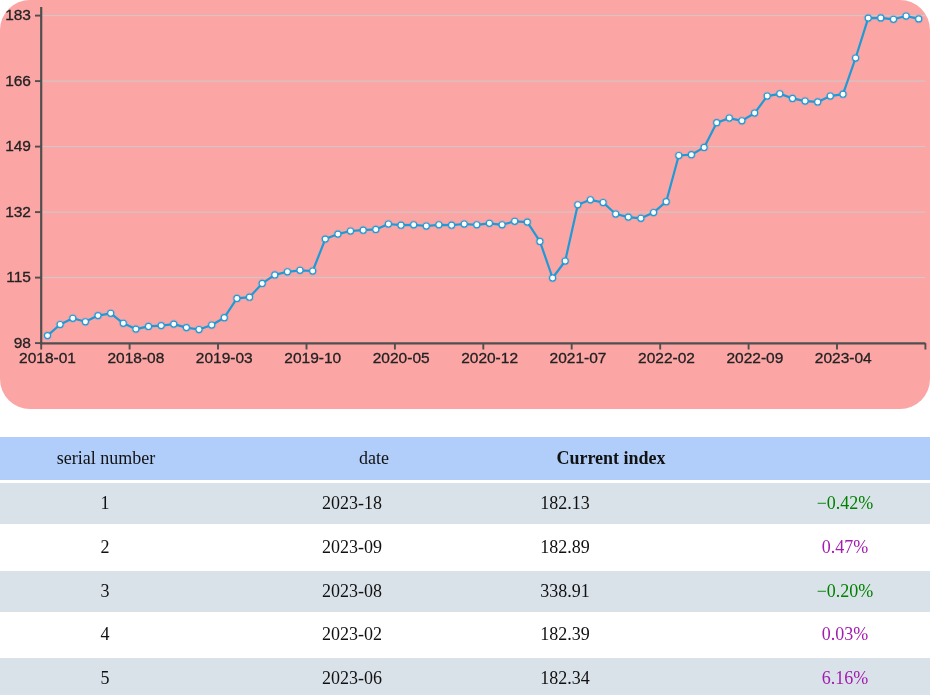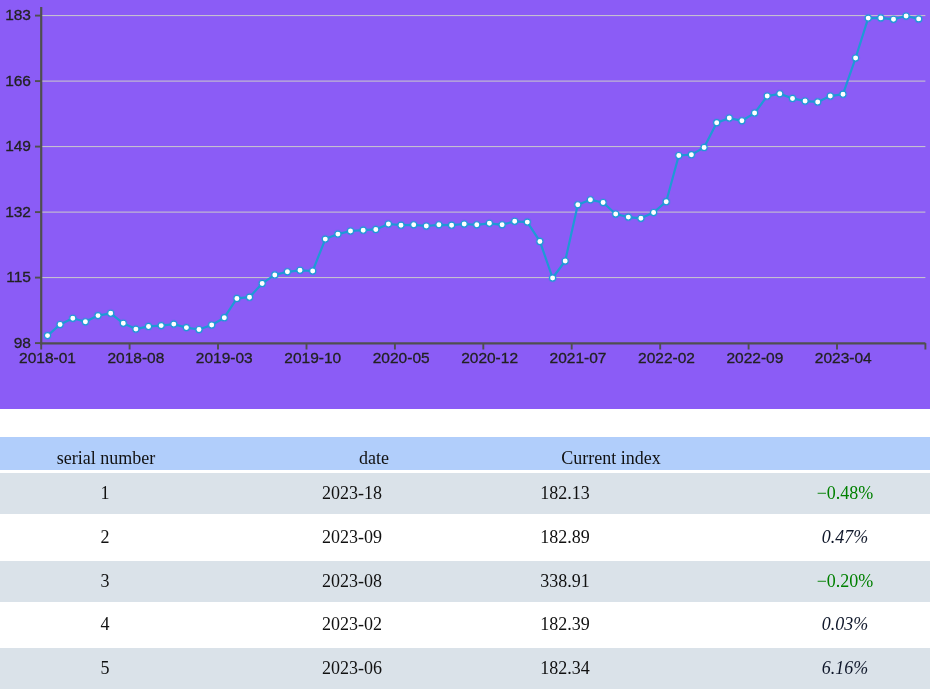--- a/index.html
+++ b/index.html
@@ -1,26 +1,26 @@
 <!DOCTYPE html>
 <html><head>
 <meta charset="utf-8">
 <style>
 html,body{margin:0;padding:0;}
 body{width:930px;height:695px;background:#fff;font-family:"Liberation Sans",sans-serif;overflow:hidden;}
-#chart{position:relative;width:930px;height:409px;background:#8b5cf6;}
+#chart{position:relative;width:930px;height:409px;background:#fca5a5;border-radius:30px;}
 #tbl{position:relative;width:930px;font-family:"Liberation Serif",serif;font-size:18px;color:#111;}
-.hdr{position:relative;margin-top:28px;height:33px;line-height:43px;background:#b1cefb;}
+.hdr{position:relative;margin-top:28px;height:43px;line-height:43px;background:#b1cefb;}
 .row:nth-of-type(2){margin-top:3.4px;}
 .row{position:relative;height:41px;line-height:41px;margin-top:2.7px;}
 .row.g{background:#dae2e9;}
 .cell{position:absolute;top:0;transform:translateX(-50%);white-space:nowrap;}
-.hdr .c1{left:106px;} .hdr .c2{left:374px;} .hdr .c3{left:611px;} .hdr .c4{left:861px;}
+.hdr .c1{left:106px;} .hdr .c2{left:374px;} .hdr .c3{left:611px;font-weight:bold;} .hdr .c4{left:861px;}
 .row .c1{left:105px;} .row .c2{left:352px;} .row .c3{left:565px;} .row .c4{left:845px;}
-.up{color:#0f172a;font-style:italic;} .dn{color:#008000;}
+.up{color:#a21caf;} .dn{color:#008000;}
 </style>
 </head>
 <body>
 <div id="chart">
 <svg width="930" height="409">
   <g stroke="#ccc" stroke-width="1">
     <line x1="41.2" y1="15.6" x2="925.4" y2="15.6"></line>
     <line x1="41.2" y1="81.1" x2="925.4" y2="81.1"></line>
     <line x1="41.2" y1="146.6" x2="925.4" y2="146.6"></line>
     <line x1="41.2" y1="212.1" x2="925.4" y2="212.1"></line>
@@ -221,21 +221,21 @@
 <div id="tbl">
   <div class="hdr">
     <span class="cell c1">serial number</span>
     <span class="cell c2">date</span>
     <span class="cell c3">Current index</span>
   </div>
   <div class="row g">
     <span class="cell c1">1</span>
     <span class="cell c2">2023-18</span>
     <span class="cell c3">182.13</span>
-    <span class="cell c4 dn">−0.48%</span>
+    <span class="cell c4 dn">−0.42%</span>
   </div>
   <div class="row">
     <span class="cell c1">2</span>
     <span class="cell c2">2023-09</span>
     <span class="cell c3">182.89</span>
     <span class="cell c4 up">0.47%</span>
   </div>
   <div class="row g">
     <span class="cell c1">3</span>
     <span class="cell c2">2023-08</span>

